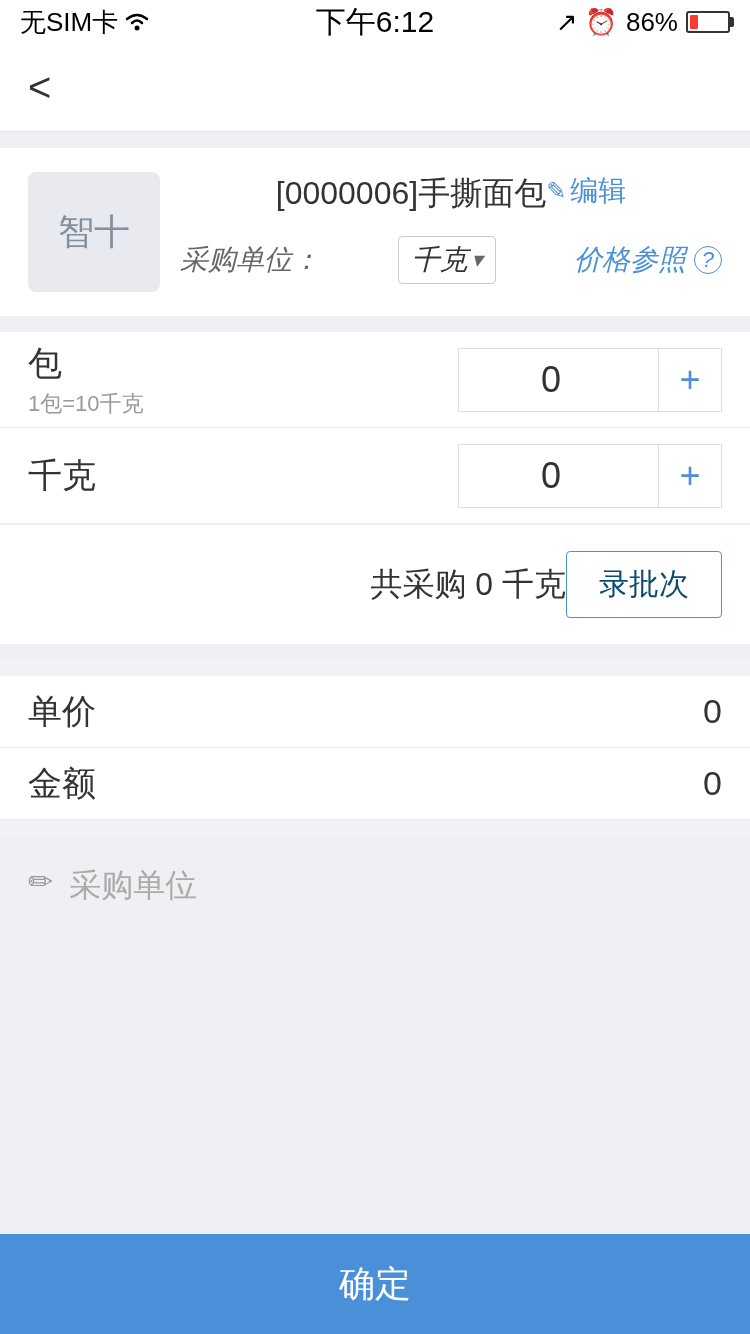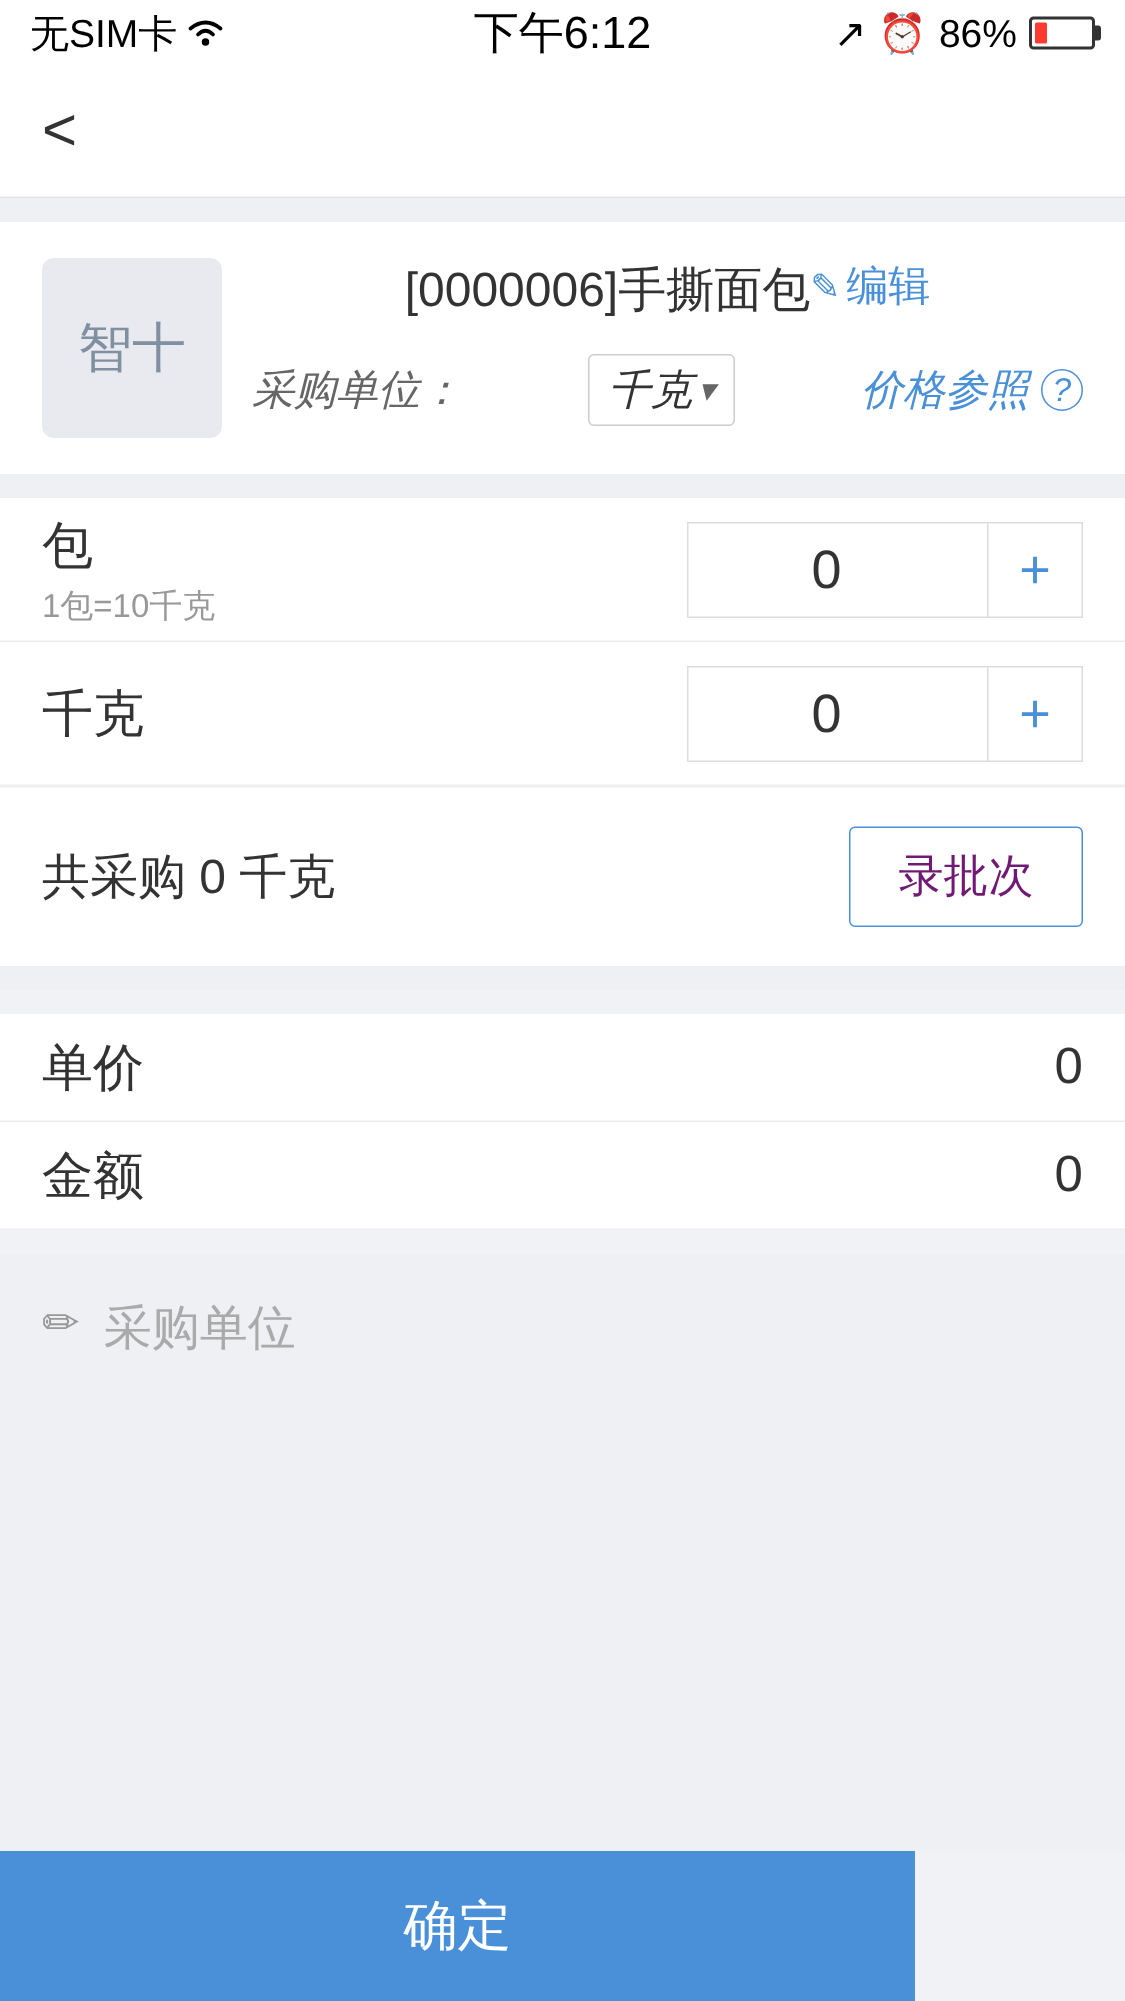--- a/index.html
+++ b/index.html
@@ -104,21 +104,21 @@
 
     
     .product-card {
       background: #fff;
       padding: 24px 28px;
       display: flex;
       align-items: flex-start;
       gap: 20px;
     }
     .product-image {
-      width: 120px;
+      width: 132px;
       height: 120px;
       background: #e8eaf0;
       border-radius: 8px;
       display: flex;
       align-items: center;
       justify-content: center;
       flex-shrink: 0;
     }
     .product-image-logo {
       font-size: 36px;
@@ -251,33 +251,33 @@
       justify-content: center;
       font-size: 36px;
       color: #4a90d9;
       cursor: pointer;
     }
 
     
     .summary-row {
       display: flex;
       align-items: center;
-      justify-content: space-between;
+      justify-content: flex-end;
       padding: 0 28px;
       height: 120px;
       background: #fff;
       border-top: 1px solid #eee;
     }
     .summary-text {
       font-size: 32px;
       color: #333;
     }
     .batch-btn {
       border: 1px solid #4a90d9;
-      color: #701a75;
+      color: #0c4a6e;
       background: #fff;
       font-size: 30px;
       padding: 12px 32px;
       border-radius: 4px;
       cursor: pointer;
     }
 
     
     .price-section {
       background: #fff;
@@ -324,21 +324,21 @@
       background: #eef0f3;
       flex: 1;
       min-height: 200px;
     }
 
     
     .confirm-bar {
       position: fixed;
       bottom: 0;
       left: 0;
-      width: 610px;
+      width: 750px;
       height: 100px;
       background: #4a90d9;
       display: flex;
       align-items: center;
       justify-content: center;
       cursor: pointer;
     }
     .confirm-label {
       font-size: 36px;
       color: #fff;

